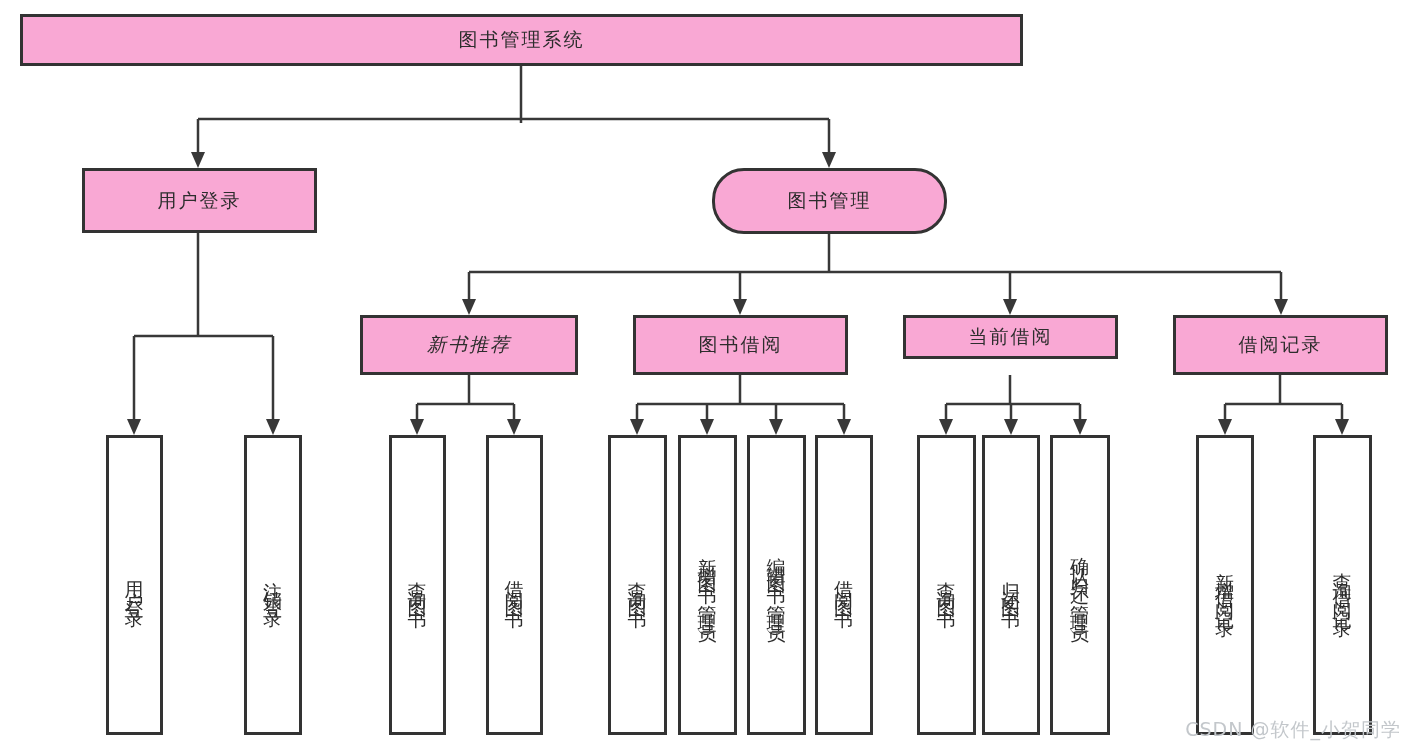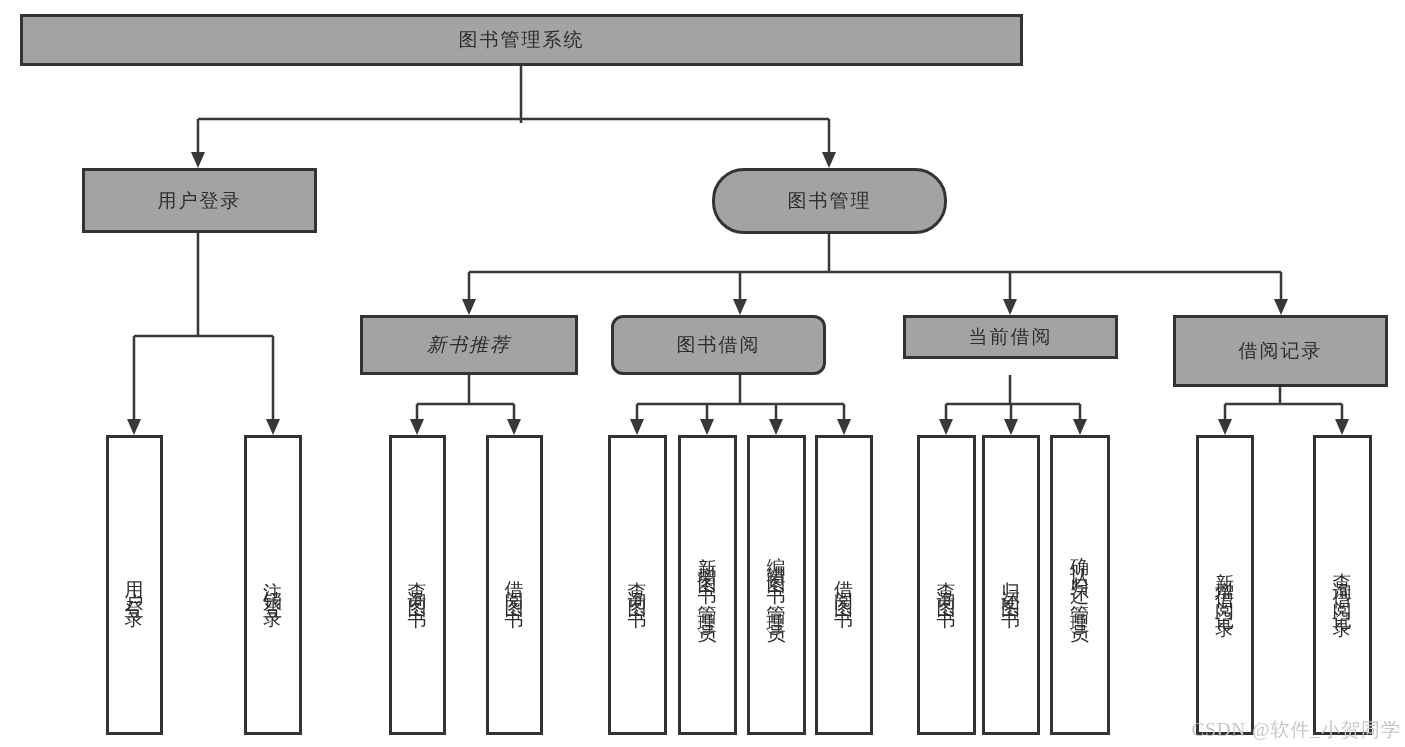--- a/index.html
+++ b/index.html
@@ -7,21 +7,21 @@
   body {
     position: relative;
     background: #ffffff;
     font-family: "DejaVu Sans", "Liberation Sans", sans-serif;
     overflow: hidden;
   }
   .stage { position: absolute; left: 0; top: 0; width: 1405px; height: 747px; }
   svg.wires { position: absolute; left: 0; top: 0; z-index: 1; }
   .hbox {
     position: absolute;
-    background: #a3a3a3;
+    background: #f9a8d4;
     border: 3px solid #333333;
     display: flex;
     align-items: center;
     justify-content: center;
     font-size: 19px;
     letter-spacing: 2px;
     color: #2d2d2d;
     z-index: 2;
   }
   .vbox {
@@ -41,21 +41,20 @@
     overflow: hidden;
   }
   .watermark {
     position: absolute;
     right: 4px;
     bottom: 4px;
     font-size: 19px;
     letter-spacing: 1px;
     color: #c3c7cb;
     z-index: 3;
-    font-family: Liberation Serif, serif;
   }
 </style>
 </head>
 <body>
 
 <div class="stage">
 
   <svg class="wires" width="1405" height="747" viewBox="0 0 1405 747">
 
     <path fill="none" stroke="#383838" stroke-width="2.5" d="
@@ -103,23 +102,23 @@
       <polygon points="1335,419 1349,419 1342,435"></polygon>
     </g>
   </svg>
 
   <div class="hbox" style="left:20px; top:14px; width:1003px; height:52px;">图书管理系统</div>
 
   <div class="hbox" style="left:82px; top:168px; width:235px; height:65px;">用户登录</div>
   <div class="hbox" style="left:712px; top:168px; width:235px; height:66px;border-radius:32px;">图书管理</div>
 
   <div class="hbox" style="left:360px; top:315px; width:218px; height:60px;font-style:italic;">新书推荐</div>
-  <div class="hbox" style="left:611px; top:315px; width:215px; height:60px;border-radius:12px;">图书借阅</div>
+  <div class="hbox" style="left:633px; top:315px; width:215px; height:60px;">图书借阅</div>
   <div class="hbox" style="left:903px; top:315px; width:215px; height:44px;">当前借阅</div>
-  <div class="hbox" style="left:1173px; top:315px; width:215px; height:72px;">借阅记录</div>
+  <div class="hbox" style="left:1173px; top:315px; width:215px; height:60px;">借阅记录</div>
 
   <div class="vbox" style="left:106px; top:435px; width:57px; height:300px;">用户登录</div>
   <div class="vbox" style="left:244px; top:435px; width:58px; height:300px;">注销登录</div>
 
   <div class="vbox" style="left:389px; top:435px; width:57px; height:300px;">查询图书</div>
   <div class="vbox" style="left:486px; top:435px; width:57px; height:300px;">借阅图书</div>
 
   <div class="vbox" style="left:608px; top:435px; width:59px; height:300px;">查询图书</div>
   <div class="vbox" style="left:678px; top:435px; width:59px; height:300px;">新增图书（管理员）</div>
   <div class="vbox" style="left:747px; top:435px; width:59px; height:300px;">编辑图书（管理员）</div>

